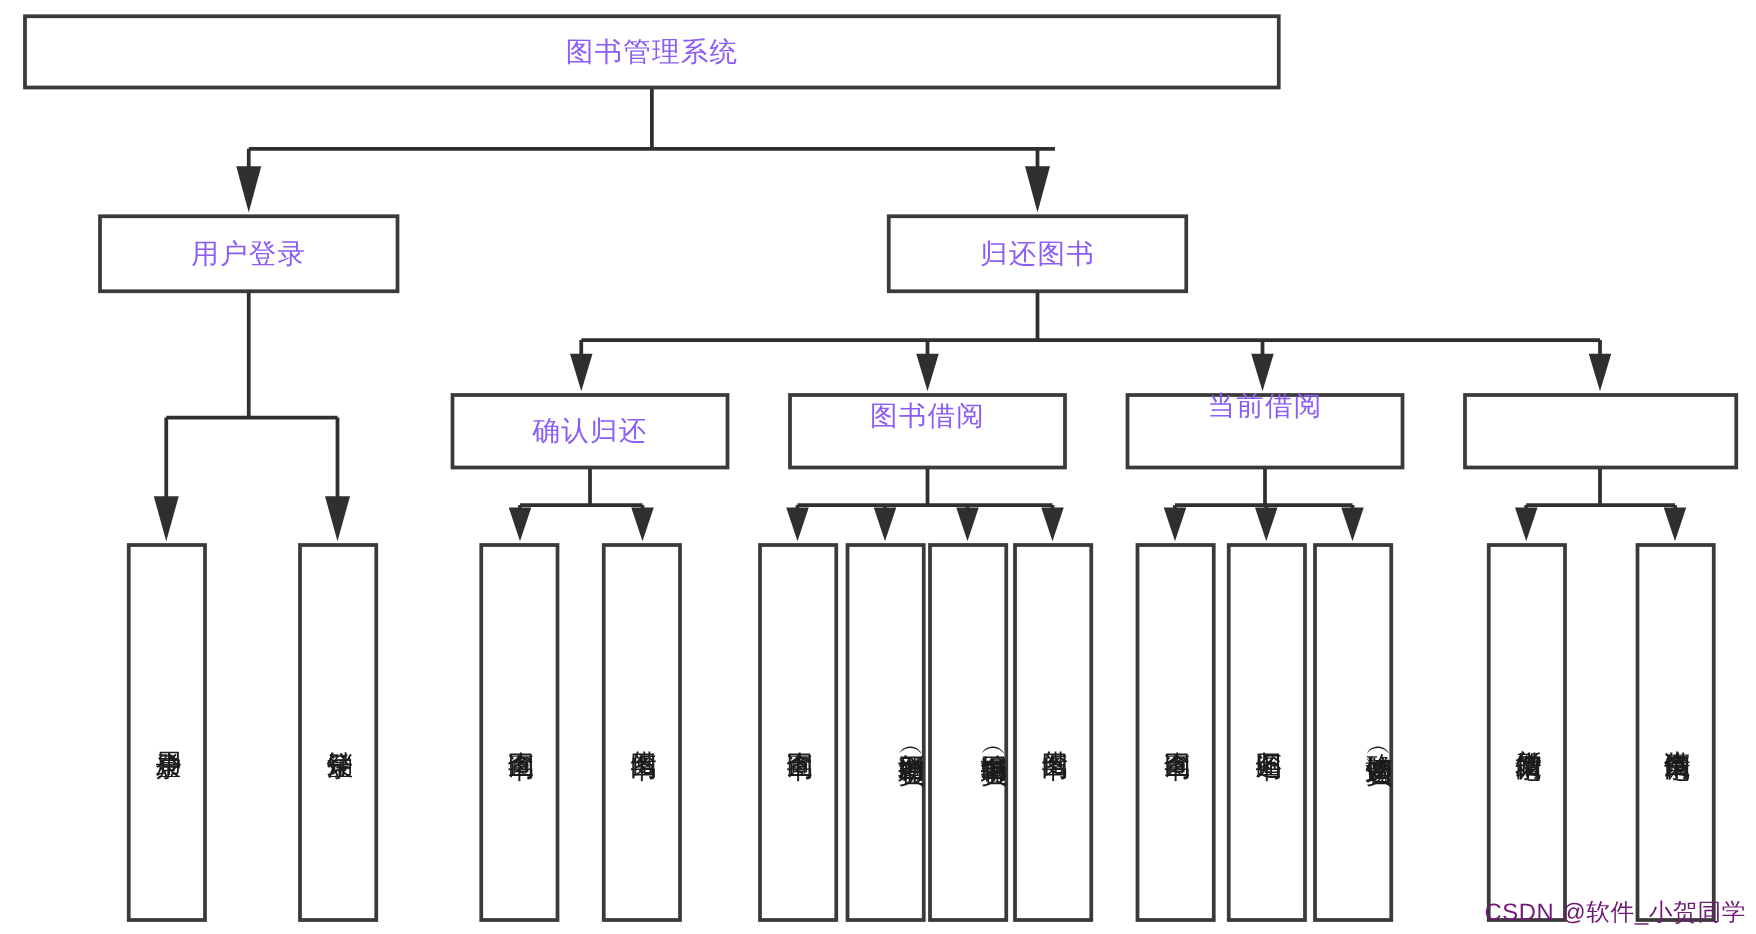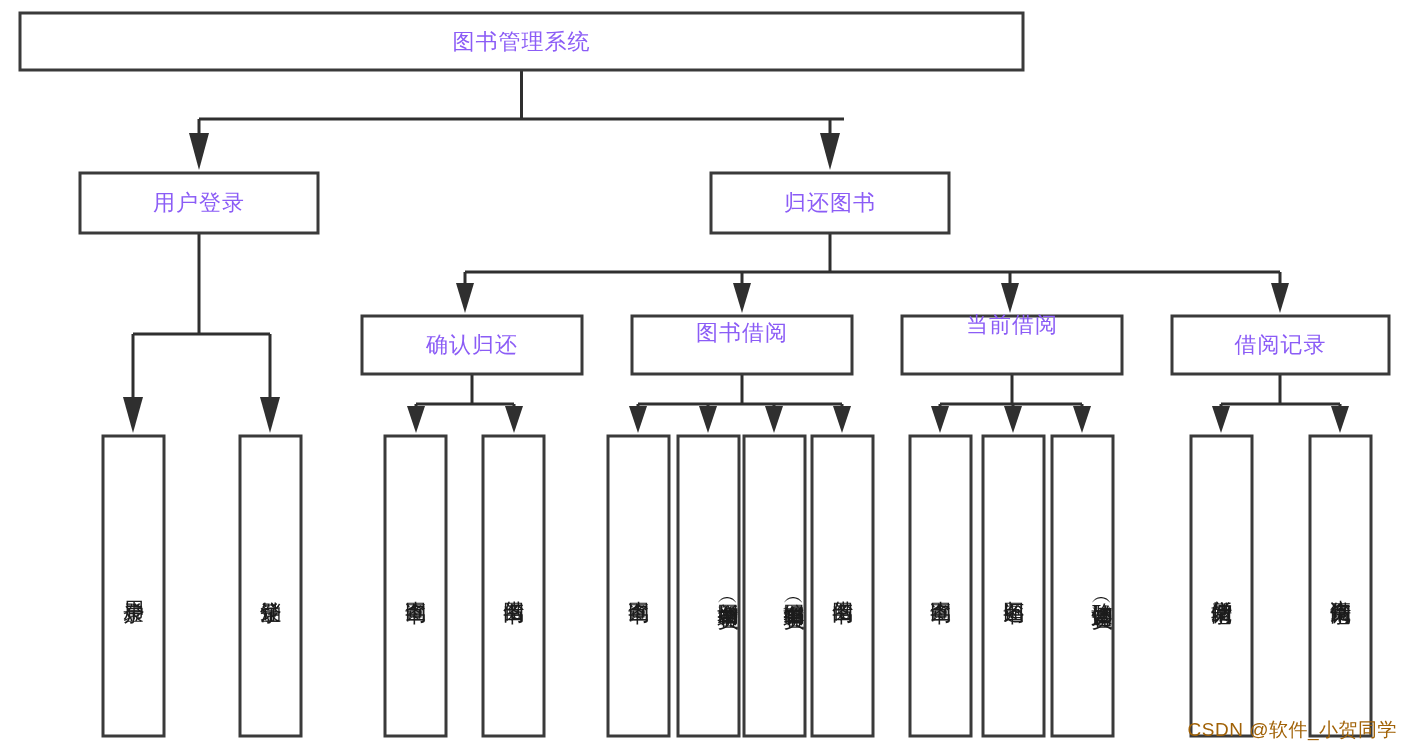--- a/index.html
+++ b/index.html
@@ -69,21 +69,21 @@
     white-space: nowrap;
     pointer-events: none;
     border-radius: 17px;
   }
   #watermark {
     position: absolute;
     right: 8px;
     bottom: 4px;
     font-family: "Liberation Sans", "DejaVu Sans", sans-serif;
     font-size: 19px;
-    color: #a16207;
+    color: #701a75;
     white-space: nowrap;
     letter-spacing: 0.5px;
   }
 </style>
 </head>
 <body>
 
 <div id="diagram-root">
 
   <svg class="diagram-canvas" viewBox="0 0 1405 747">
@@ -187,21 +187,20 @@
   </svg>
 
   <div class="hlabel-wrap" style="left:20px; top:13px; width:1003px; height:57px;">图书管理系统</div>
 
   <div class="hlabel-wrap" style="left:80px; top:173px; width:238px; height:60px;">用户登录</div>
   <div class="hlabel-wrap" style="left:711px; top:173px; width:238px; height:60px;">归还图书</div>
 
   <div class="hlabel-wrap" style="left:362px; top:316px; width:220px; height:58px;">确认归还</div>
   <div class="hlabel-wrap" style="left:632px; top:304px; width:220px; height:58px;">图书借阅</div>
   <div class="hlabel-wrap" style="left:902px; top:296px; width:220px; height:58px;">当前借阅</div>
-  <div class="hlabel-wrap" style="left:1172px; top:316px; width:217px; height:58px;">借阅记录</div>
 
   <div class="vlabel-wrap" style="left:103px; top:436px; width:61px; height:300px;">用户登录</div>
   <div class="vlabel-wrap" style="left:240px; top:436px; width:61px; height:300px;">注销登录</div>
   <div class="vlabel-wrap" style="left:385px; top:436px; width:61px; height:300px;">查询图书</div>
   <div class="vlabel-wrap" style="left:483px; top:436px; width:61px; height:300px;">借阅图书</div>
   <div class="vlabel-wrap" style="left:608px; top:436px; width:61px; height:300px;">查询图书</div>
   <div class="vlabel-wrap" style="left:678px; top:436px; width:61px; height:300px; align-items:flex-start; padding-top:8px; box-sizing:border-box;">新增图书（管理员）</div>
   <div class="vlabel-wrap" style="left:744px; top:436px; width:61px; height:300px; align-items:flex-start; padding-top:8px; box-sizing:border-box;">编辑图书（管理员）</div>
   <div class="vlabel-wrap" style="left:812px; top:436px; width:61px; height:300px;">借阅图书</div>
   <div class="vlabel-wrap" style="left:910px; top:436px; width:61px; height:300px;">查询图书</div>

